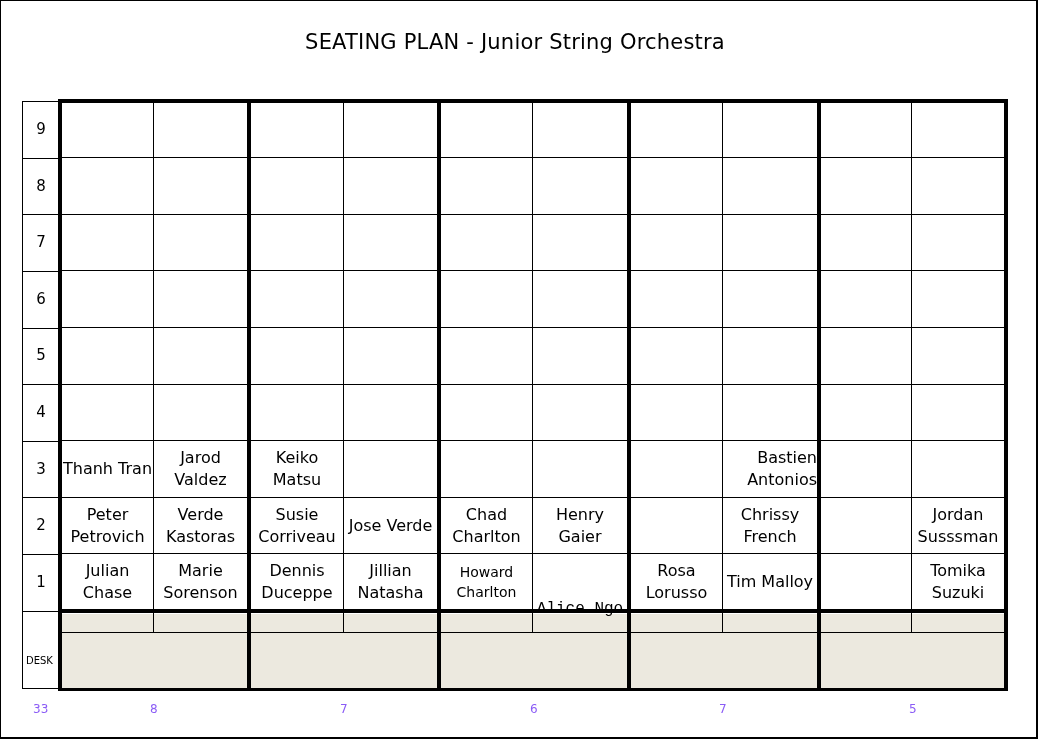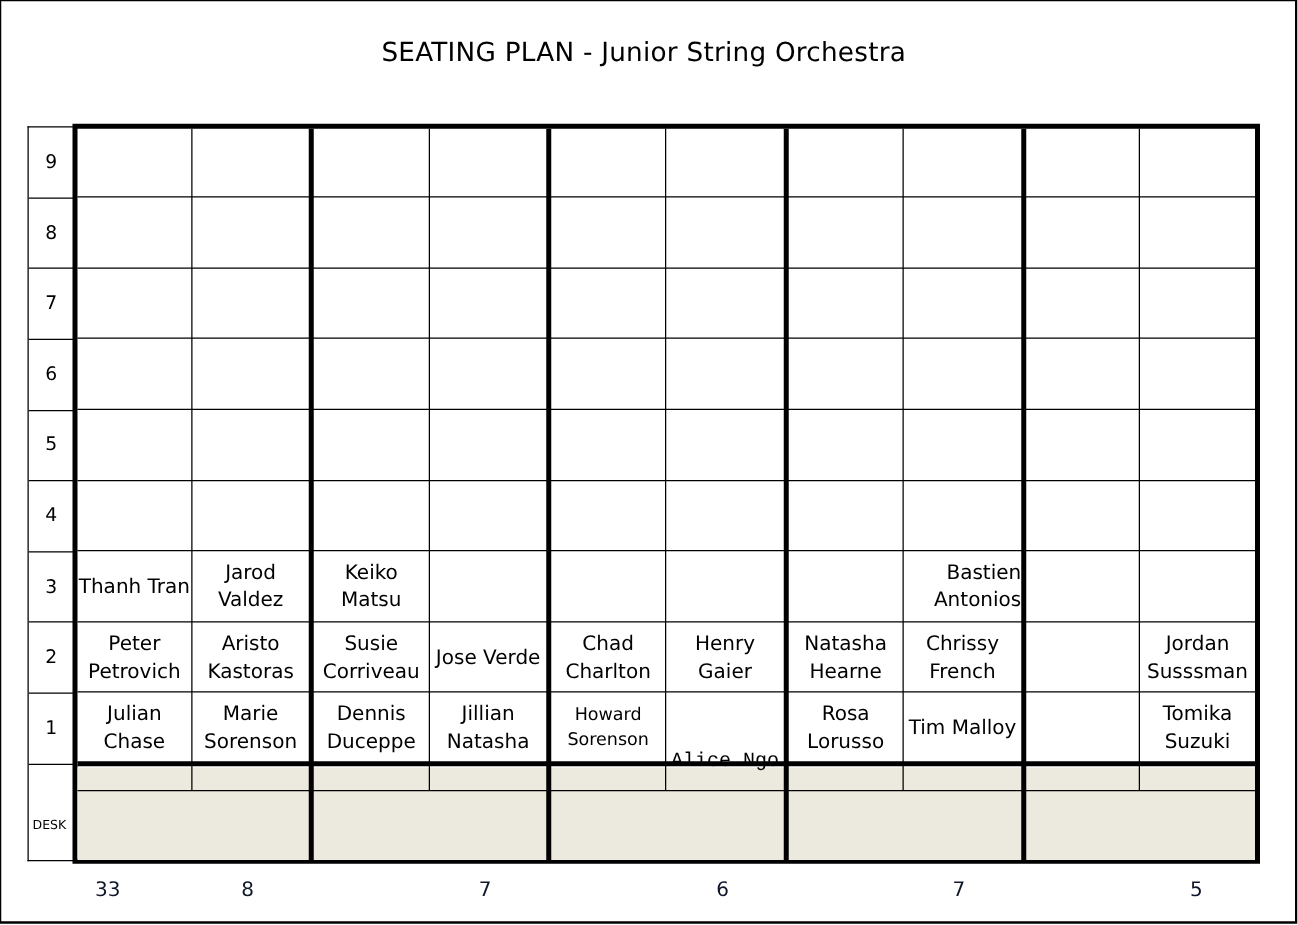--- a/index.html
+++ b/index.html
@@ -21,21 +21,21 @@
   .grid { position: absolute; left: 58px; top: 99px; width: 950px; height: 592px;
           box-sizing: border-box; border: 4px solid #000; }
   .cell { position: absolute; box-sizing: border-box; display: flex; align-items: center;
           justify-content: center; text-align: center; font-size: 16px; line-height: 22px; }
   .cell.small { font-size: 13px; line-height: 19px; }
   .hline { position: absolute; height: 1px; background: #000; }
   .vline { position: absolute; width: 1px; background: #000; }
   .vthick { position: absolute; width: 4px; background: #000; }
   .hthick { position: absolute; height: 4px; background: #000; }
   .beige { position: absolute; background: #ece9df; }
-  .foot { position: absolute; top: 702px; font-size: 16px; color: #0f172a; margin-left: 43px; }
+  .foot { position: absolute; top: 702px; font-size: 12px; color: #8b5cf6; }
 </style>
 </head>
 <body>
 
 <div class="frame"></div>
 <div class="title">SEATING PLAN - Junior String Orchestra</div>
 
 <div class="labelcol">
   <div class="rowlabel" style="top:18px">9</div>
   <div class="rowline" style="top:56px"></div>
@@ -96,48 +96,46 @@
   <div class="cell" style="left:379px;width:91px;top:338px;height:56px;"></div>
   <div class="cell" style="left:471px;width:94px;top:338px;height:56px;"></div>
   <div class="cell" style="left:569px;width:91px;top:338px;height:56px;"></div>
   <div class="cell" style="left:661px;width:94px;top:338px;height:56px;text-align:right;">Bastien
 Antonios</div>
   <div class="cell" style="left:759px;width:90px;top:338px;height:56px;"></div>
   <div class="cell" style="left:850px;width:92px;top:338px;height:56px;"></div>
 
   <div class="cell" style="left:0;width:91px;top:395px;height:55px;">Peter
 Petrovich</div>
-  <div class="cell" style="left:92px;width:93px;top:395px;height:55px;">Aristo
+  <div class="cell" style="left:92px;width:93px;top:395px;height:55px;">Verde
 Kastoras</div>
   <div class="cell" style="left:189px;width:92px;top:395px;height:55px;">Susie
 Corriveau</div>
   <div class="cell" style="left:282px;width:93px;top:395px;height:55px;">Jose
 Verde</div>
   <div class="cell" style="left:379px;width:91px;top:395px;height:55px;">Chad
 Charlton</div>
   <div class="cell" style="left:471px;width:94px;top:395px;height:55px;">Henry
 Gaier</div>
-  <div class="cell" style="left:569px;width:91px;top:395px;height:55px;">Natasha
-Hearne</div>
   <div class="cell" style="left:661px;width:94px;top:395px;height:55px;">Chrissy
 French</div>
   <div class="cell" style="left:759px;width:90px;top:395px;height:55px;"></div>
   <div class="cell" style="left:850px;width:92px;top:395px;height:55px;">Jordan
 Susssman</div>
 
   <div class="cell" style="left:0;width:91px;top:451px;height:56px;">Julian
 Chase</div>
   <div class="cell" style="left:92px;width:93px;top:451px;height:56px;">Marie
 Sorenson</div>
   <div class="cell" style="left:189px;width:92px;top:451px;height:56px;">Dennis
 Duceppe</div>
   <div class="cell" style="left:282px;width:93px;top:451px;height:56px;">Jillian
 Natasha</div>
   <div class="cell small" style="left:379px;width:91px;top:451px;height:56px;font-size:14px;line-height:20px;">Howard
-Sorenson</div>
+Charlton</div>
   <div class="cell" style="left:471px;width:94px;top:478px;height:56px;font-family:Liberation Mono, monospace;">Alice Ngo</div>
   <div class="cell" style="left:569px;width:91px;top:451px;height:56px;">Rosa
 Lorusso</div>
   <div class="cell" style="left:661px;width:94px;top:451px;height:56px;">Tim
 Malloy</div>
   <div class="cell" style="left:850px;width:92px;top:451px;height:56px;">Tomika
 Suzuki</div>
 
 </div>
 

